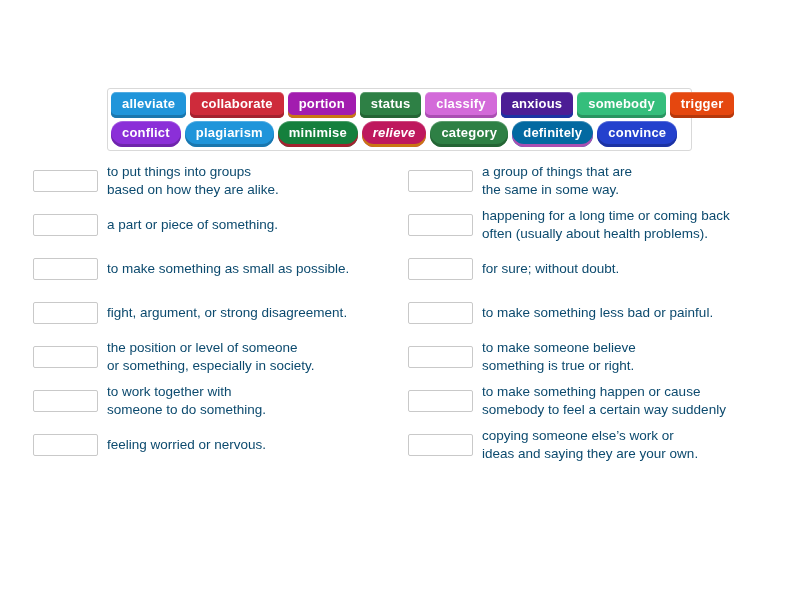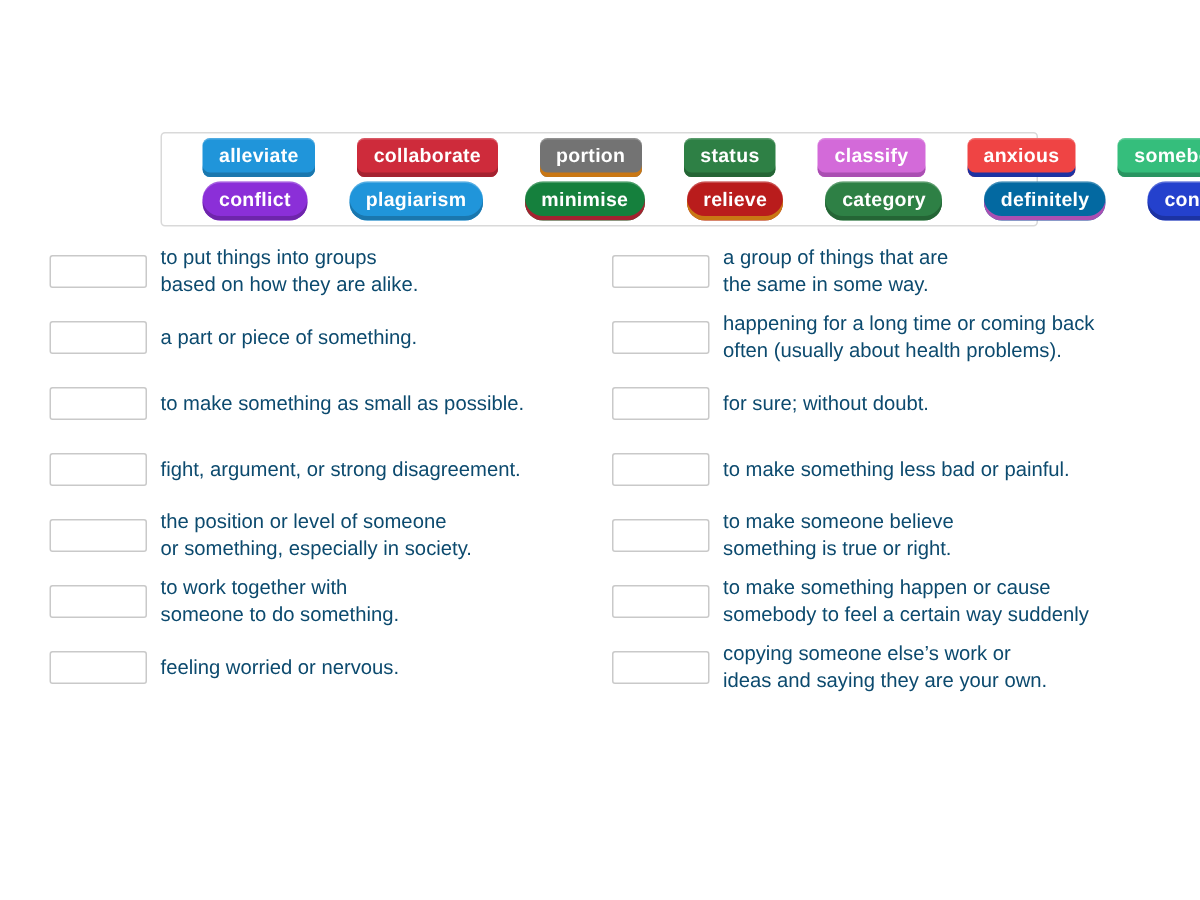--- a/index.html
+++ b/index.html
@@ -31,21 +31,20 @@
     color: #ffffff;
     font-size: 13px;
     font-weight: 700;
     letter-spacing: 0.2px;
     display: flex;
     align-items: center;
     justify-content: center;
     padding: 0 11px 3px 11px;
     cursor: grab;
     white-space: nowrap;
-    margin-left: 24px;
   }
 
   
   .col {
     position: absolute;
     top: 159px;
     display: flex;
     flex-direction: column;
   }
   .col.left  { left: 33px;  width: 372px; }
@@ -76,32 +75,32 @@
 </style>
 </head>
 <body>
 
 <div class="stage">
 
   <div class="word-bank">
     <div class="bank-row fill">
       <div class="tile" style="background-color: rgb(32, 149, 218); box-shadow: rgb(26, 119, 174) 0px -3px 0px inset, rgba(255, 255, 255, 0.22) 0px 1px 0px inset;">alleviate</div>
       <div class="tile" style="background-color: rgb(206, 43, 59); box-shadow: rgb(164, 34, 48) 0px -3px 0px inset, rgba(255, 255, 255, 0.22) 0px 1px 0px inset;">collaborate</div>
-      <div class="tile" style="background-color: #737373; box-shadow: rgb(201, 119, 20) 0px -3px 0px inset, rgba(255, 255, 255, 0.22) 0px 1px 0px inset;">portion</div>
+      <div class="tile" style="background-color: #a21caf; box-shadow: rgb(201, 119, 20) 0px -3px 0px inset, rgba(255, 255, 255, 0.22) 0px 1px 0px inset;">portion</div>
       <div class="tile" style="background-color: rgb(46, 128, 69); box-shadow: rgb(36, 101, 53) 0px -3px 0px inset, rgba(255, 255, 255, 0.22) 0px 1px 0px inset;">status</div>
       <div class="tile" style="background-color: rgb(211, 106, 217); box-shadow: rgb(170, 79, 178) 0px -3px 0px inset, rgba(255, 255, 255, 0.22) 0px 1px 0px inset;">classify</div>
-      <div class="tile" style="background-color: #ef4444; box-shadow: rgb(28, 51, 163) 0px -3px 0px inset, rgba(255, 255, 255, 0.22) 0px 1px 0px inset;">anxious</div>
+      <div class="tile" style="background-color: #4c1d95; box-shadow: rgb(28, 51, 163) 0px -3px 0px inset, rgba(255, 255, 255, 0.22) 0px 1px 0px inset;">anxious</div>
       <div class="tile" style="background-color: rgb(53, 190, 124); box-shadow: rgb(41, 149, 97) 0px -3px 0px inset, rgba(255, 255, 255, 0.22) 0px 1px 0px inset;">somebody</div>
       <div class="tile" style="background-color: rgb(229, 71, 15); box-shadow: rgb(181, 56, 12) 0px -3px 0px inset, rgba(255, 255, 255, 0.22) 0px 1px 0px inset;">trigger</div>
     </div>
     <div class="bank-row natural">
       <div class="tile" style="background-color: rgb(139, 47, 216); box-shadow: rgb(110, 37, 171) 0px -3px 0px inset, rgba(255, 255, 255, 0.22) 0px 1px 0px inset;">conflict</div>
       <div class="tile" style="background-color: rgb(32, 149, 218); box-shadow: rgb(26, 119, 174) 0px -3px 0px inset, rgba(255, 255, 255, 0.22) 0px 1px 0px inset;">plagiarism</div>
       <div class="tile" style="background-color: #15803d; box-shadow: rgb(164, 34, 48) 0px -3px 0px inset, rgba(255, 255, 255, 0.22) 0px 1px 0px inset;">minimise</div>
-      <div class="tile" style="background-color: #b91c1c; box-shadow: rgb(201, 119, 20) 0px -3px 0px inset, rgba(255, 255, 255, 0.22) 0px 1px 0px inset;">relieve</div>
+      <div class="tile" style="background-color: #be185d; box-shadow: rgb(201, 119, 20) 0px -3px 0px inset, rgba(255, 255, 255, 0.22) 0px 1px 0px inset; font-style: italic;">relieve</div>
       <div class="tile" style="background-color: rgb(46, 128, 69); box-shadow: rgb(36, 101, 53) 0px -3px 0px inset, rgba(255, 255, 255, 0.22) 0px 1px 0px inset;">category</div>
       <div class="tile" style="background-color: #0369a1; box-shadow: rgb(170, 79, 178) 0px -3px 0px inset, rgba(255, 255, 255, 0.22) 0px 1px 0px inset;">definitely</div>
       <div class="tile" style="background-color: rgb(36, 65, 205); box-shadow: rgb(28, 51, 163) 0px -3px 0px inset, rgba(255, 255, 255, 0.22) 0px 1px 0px inset;">convince</div>
     </div>
   </div>
 
   <div class="col left">
     <div class="match-row">
       <div class="drop-slot"></div>
       <div class="definition-text">to put things into groups

